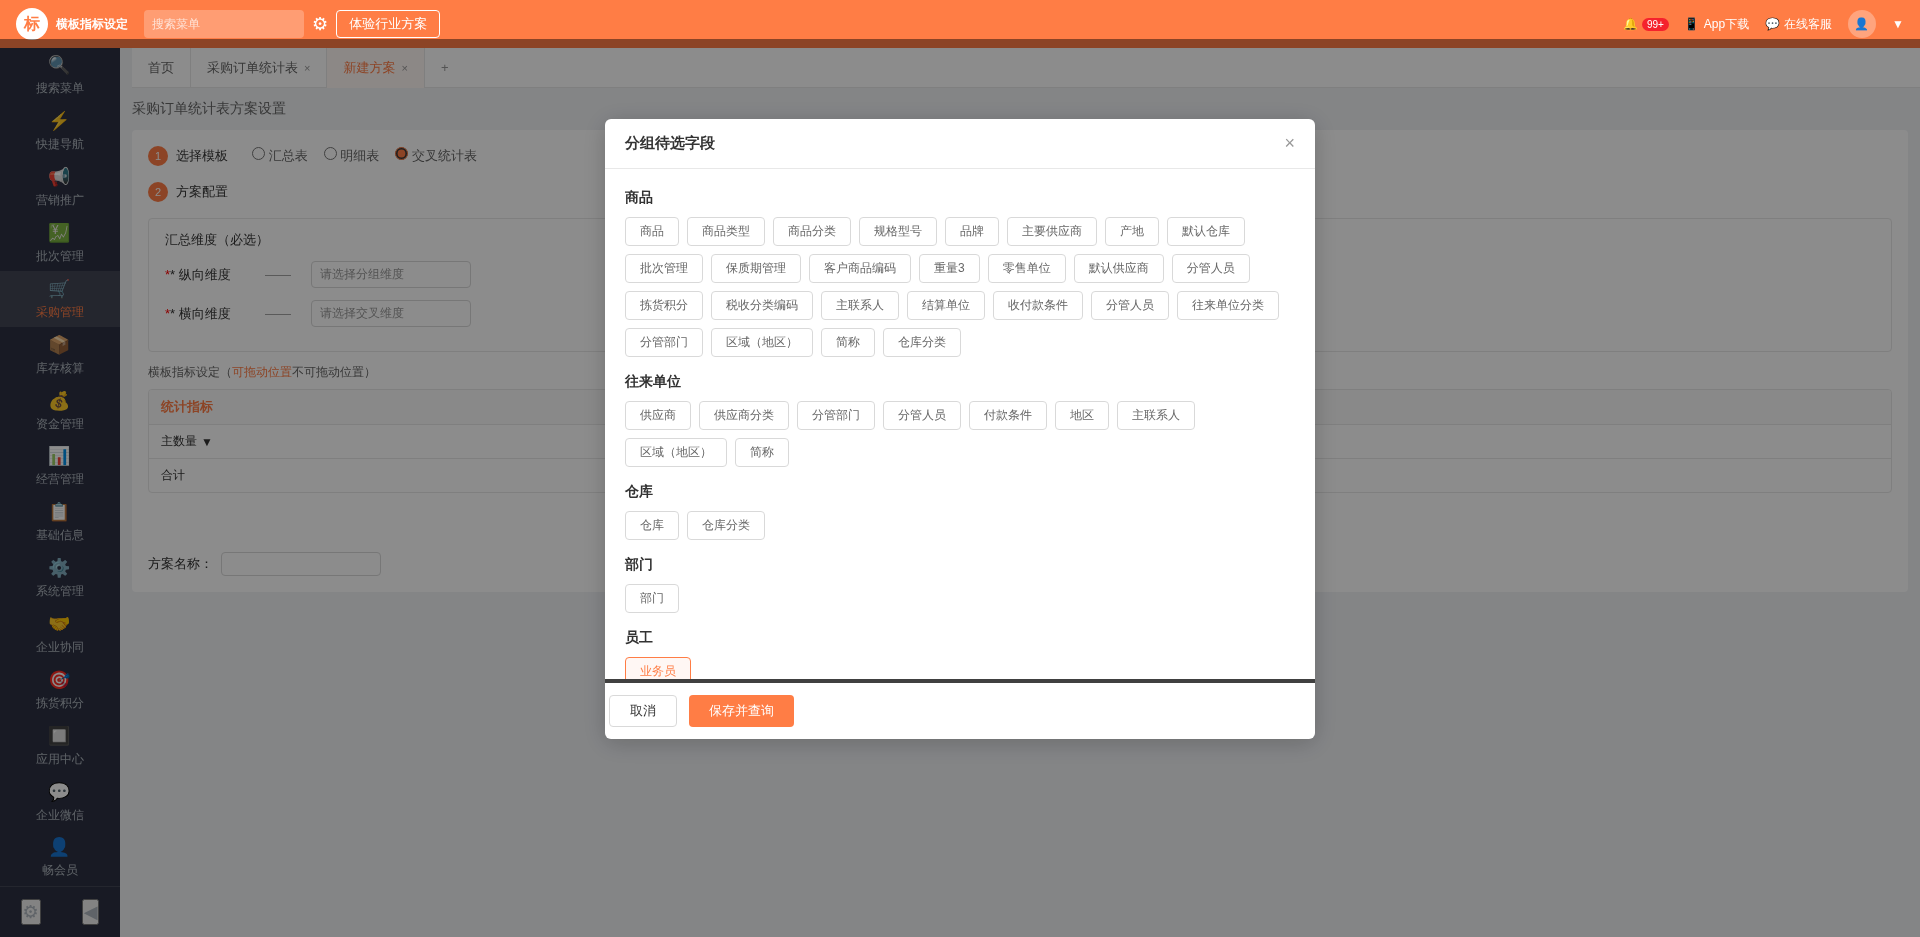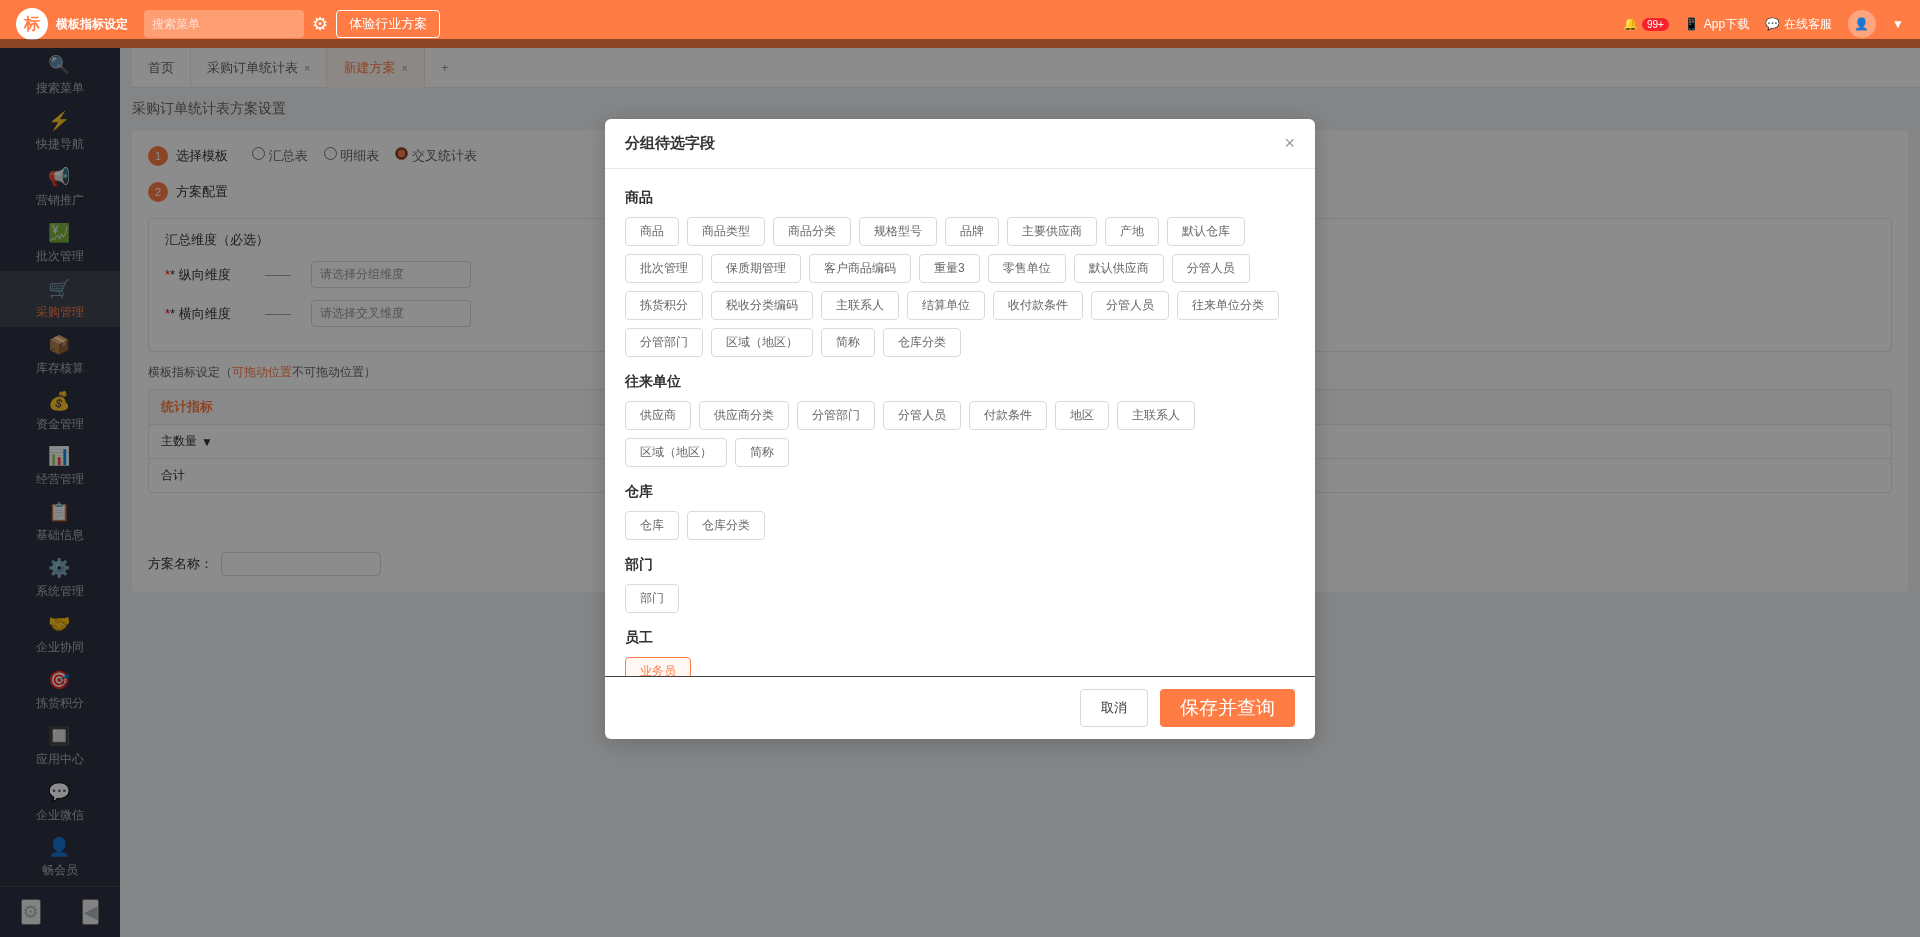--- a/index.html
+++ b/index.html
@@ -296,41 +296,40 @@
       color: #999;
       cursor: pointer;
     }
     .modal-body {
       flex: 1;
       overflow-y: auto;
       padding: 16px 20px;
     }
     .modal-footer {
       display: flex;
-      justify-content: flex-end;
       gap: 12px;
-      padding: 12px 20px;
-      border-top: 1px solid #404040;
+      padding: 12px 4px;
+      border-top: 4px solid #404040;
       flex-shrink: 0;
     }
     .btn-cancel {
       background: white;
       border: 1px solid #d9d9d9;
       border-radius: 4px;
       padding: 6px 20px;
       font-size: 13px;
       cursor: pointer;
       color: #333;
     }
     .btn-confirm {
       background: #ff7d45;
       border: none;
       border-radius: 4px;
       padding: 6px 20px;
-      font-size: 19px;
+      font-size: 13px;
       cursor: pointer;
       color: white;
     }
 
     
     .field-section-title {
       font-size: 14px;
       font-weight: 600;
       color: #333;
       margin-bottom: 10px;

